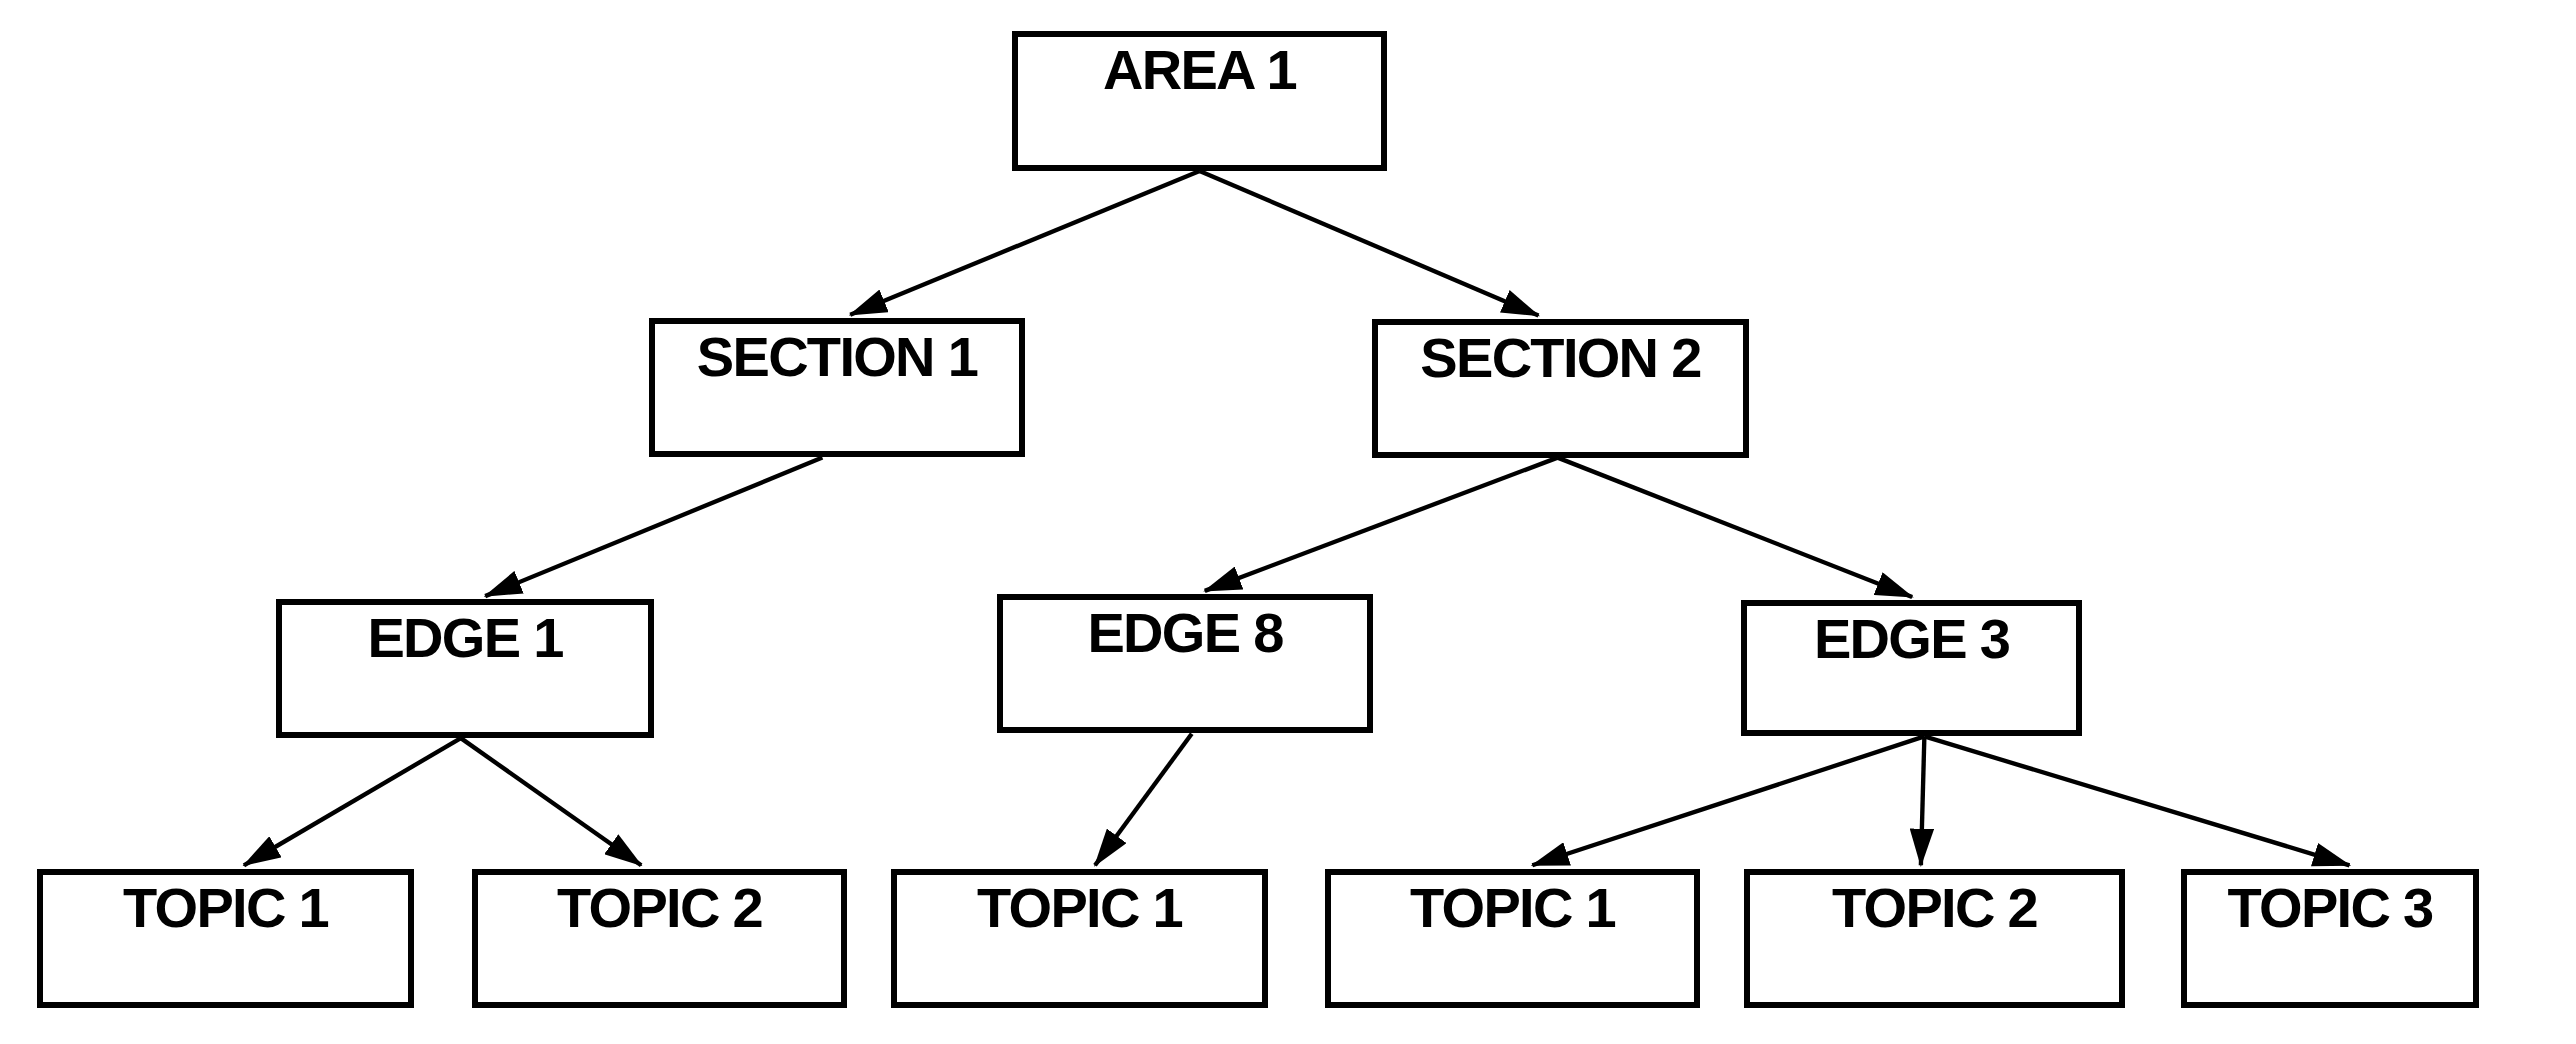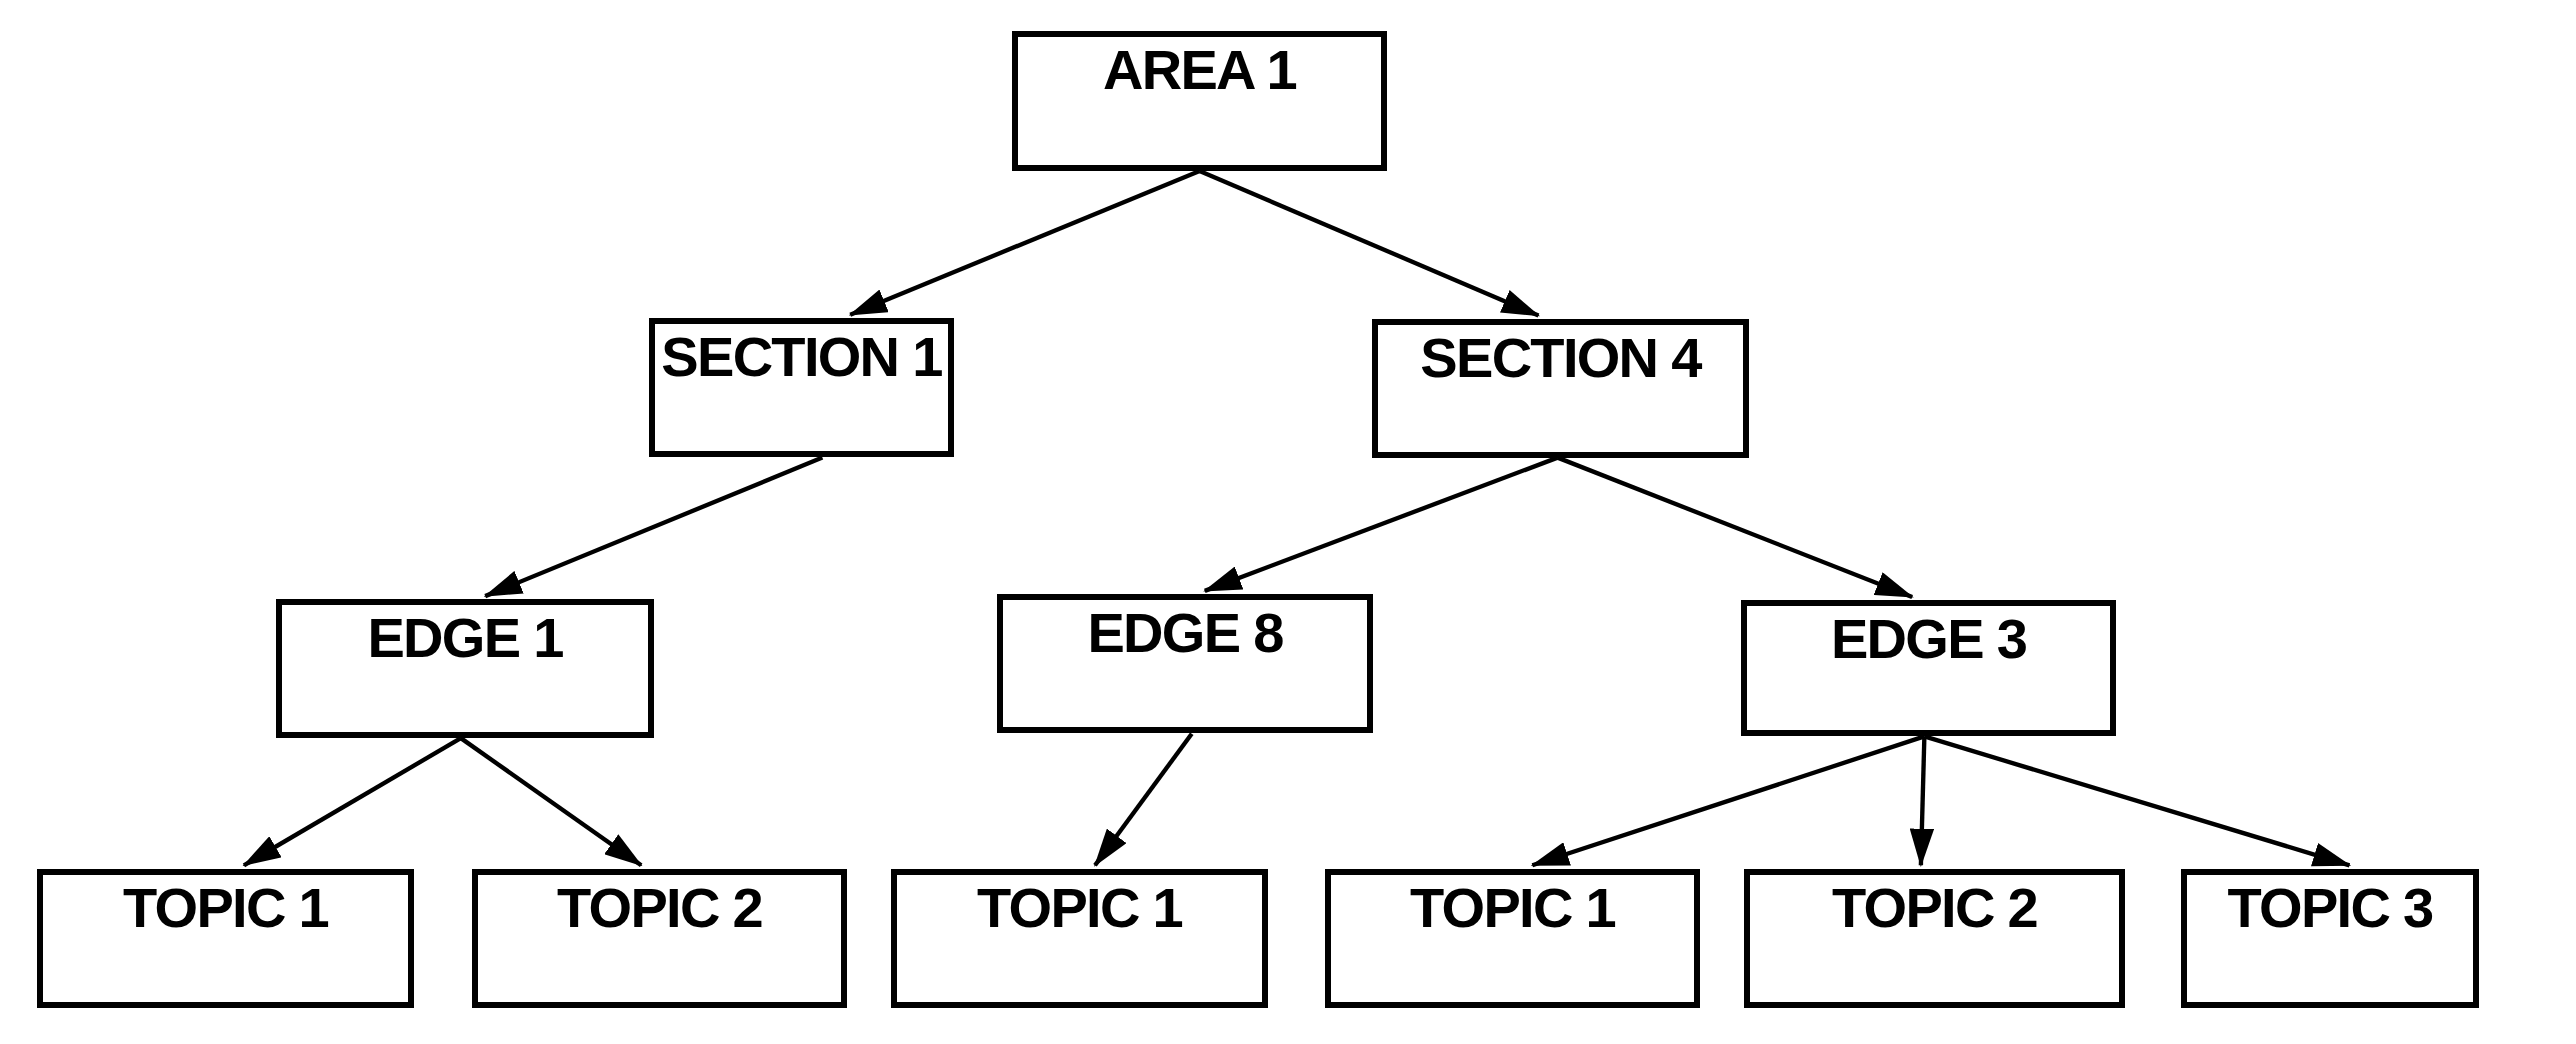--- a/index.html
+++ b/index.html
@@ -32,26 +32,26 @@
     justify-content: center;
     color: #000000;
     font-size: 56px;
     font-weight: 700;
     letter-spacing: -1.7px;
     white-space: nowrap;
   }
   
   #n-area1    { left: 1012px; top: 30.5px;  width: 375px; height: 140px; }
   
-  #n-section1 { left: 649px;  top: 318px; width: 305px; height: 139px; }
+  #n-section1 { left: 649px;  top: 318px; width: 376px; height: 139px; }
   #n-section2 { left: 1372px; top: 319px; width: 377px; height: 139px; }
   
   #n-edge1    { left: 276px;  top: 599px; width: 378px; height: 139px; }
   #n-edge2    { left: 997px; top: 594px; width: 376px; height: 139px; }
-  #n-edge3    { left: 1741px; top: 600px; width: 375px; height: 136px; }
+  #n-edge3    { left: 1741px; top: 600px; width: 341px; height: 136px; }
   
   #n-topic1a  { left: 37px;   top: 869px; width: 377px; height: 139px; }
   #n-topic2a  { left: 472px;  top: 869px; width: 375px; height: 139px; }
   #n-topic1b  { left: 891px; top: 869px; width: 377px; height: 139px; }
   #n-topic1c  { left: 1325px; top: 869px; width: 375px; height: 139px; }
   #n-topic2c  { left: 1744px; top: 869px; width: 381px; height: 139px; }
   #n-topic3c  { left: 2181px; top: 869px; width: 298px; height: 139px; }
 </style>
 </head>
 <body>
@@ -78,21 +78,21 @@
   </svg>
 
   <div class="node" id="n-area1">
     <span>AREA 1</span>
   </div>
 
   <div class="node" id="n-section1">
     <span>SECTION 1</span>
   </div>
   <div class="node" id="n-section2">
-    <span>SECTION 4</span>
+    <span>SECTION 2</span>
   </div>
 
   <div class="node" id="n-edge1">
     <span>EDGE 1</span>
   </div>
   <div class="node" id="n-edge2">
     <span>EDGE 8</span>
   </div>
   <div class="node" id="n-edge3">
     <span>EDGE 3</span>

